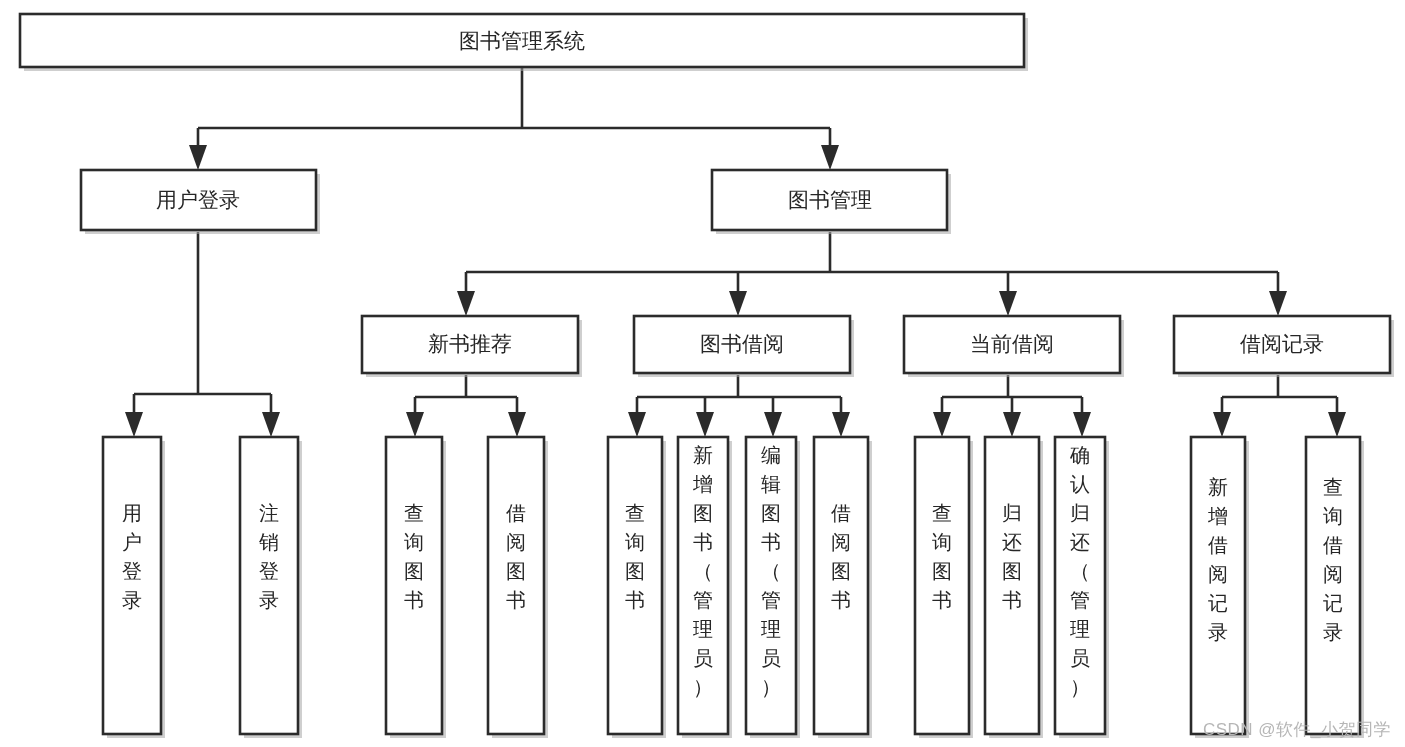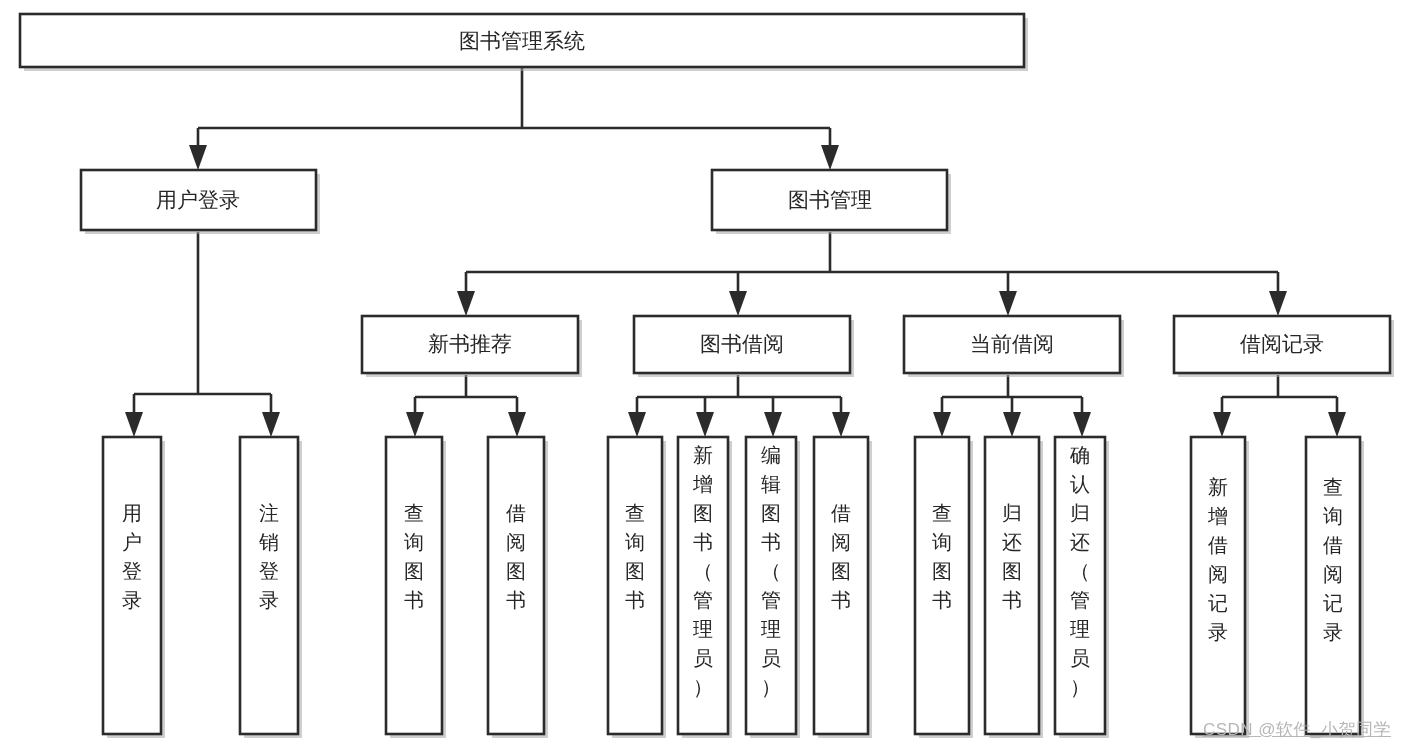--- a/index.html
+++ b/index.html
@@ -55,21 +55,20 @@
   .watermark {
     position: absolute;
     right: 14px;
     bottom: 6px;
     font-family: "Liberation Sans", "DejaVu Sans", sans-serif;
     font-size: 17px;
     color: #b6b6b6;
     letter-spacing: 0.5px;
     white-space: nowrap;
     user-select: none;
-    text-decoration: underline;
   }
 </style>
 </head>
 <body>
 
 <svg id="diagram" viewBox="0 0 1405 747" xmlns="http://www.w3.org/2000/svg">
 
   <g>
 
     <path class="edge-line" d="M 522 67 L 522 128"></path>

